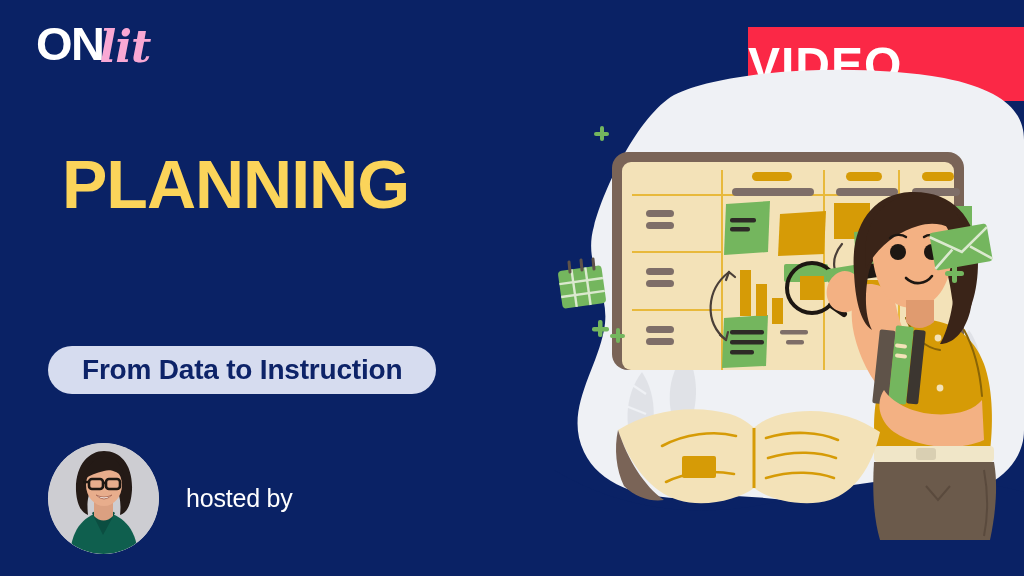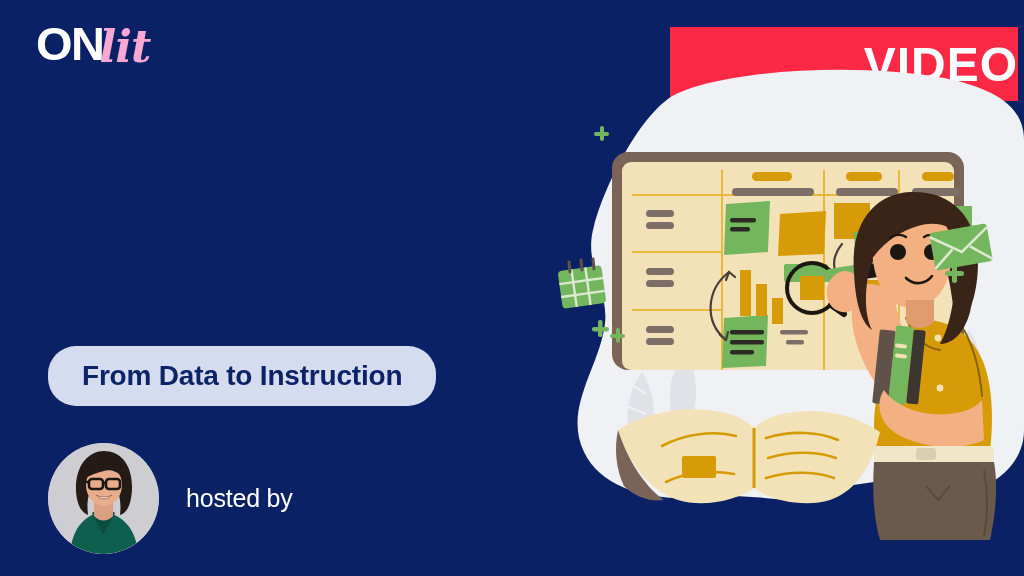--- a/index.html
+++ b/index.html
@@ -46,28 +46,28 @@
     font-size: 44px;
     color: #f9a8d4;
     margin-left: -4px;
     letter-spacing: -1px;
     transform: translateY(2px);
   }
 
   
   .video-badge {
     position: absolute;
-    right: 6px;
+    right: 0;
     top: 27px;
-    width: 348px;
+    width: 276px;
     height: 74px;
     background: #fb2846;
     display: flex;
     align-items: center;
-    justify-content: flex-end;
+    justify-content: flex-start;
   }
   .video-badge span {
     color: #ffffff;
     font-weight: bold;
     font-size: 48px;
     letter-spacing: 1px;
   }
 
   
   .headline {
@@ -80,21 +80,21 @@
     line-height: 0.97;
     letter-spacing: -1px;
   }
   .headline div { white-space: nowrap; }
 
   
   .pill {
     position: absolute;
     left: 48px;
     top: 346px;
-    height: 60px;
+    height: 48px;
     padding: 0 34px;
     background: #d6dcef;
     border-radius: 28px;
     display: inline-flex;
     align-items: center;
   }
   .pill span {
     color: #0d2368;
     font-weight: bold;
     font-size: 28px;
@@ -154,20 +154,21 @@
   <div class="logo">
     <span class="logo-on">ON</span>
     <span class="logo-lit">lit</span>
   </div>
 
   <div class="video-badge">
     <span>VIDEO</span>
   </div>
 
   <div class="headline">
+    <div>PLANNING</div>
   </div>
 
   <div class="pill">
     <span>From Data to Instruction</span>
   </div>
 
   <div class="host">
     <div class="avatar">
       <svg width="111" height="111" viewBox="0 0 111 111">
         <defs>

